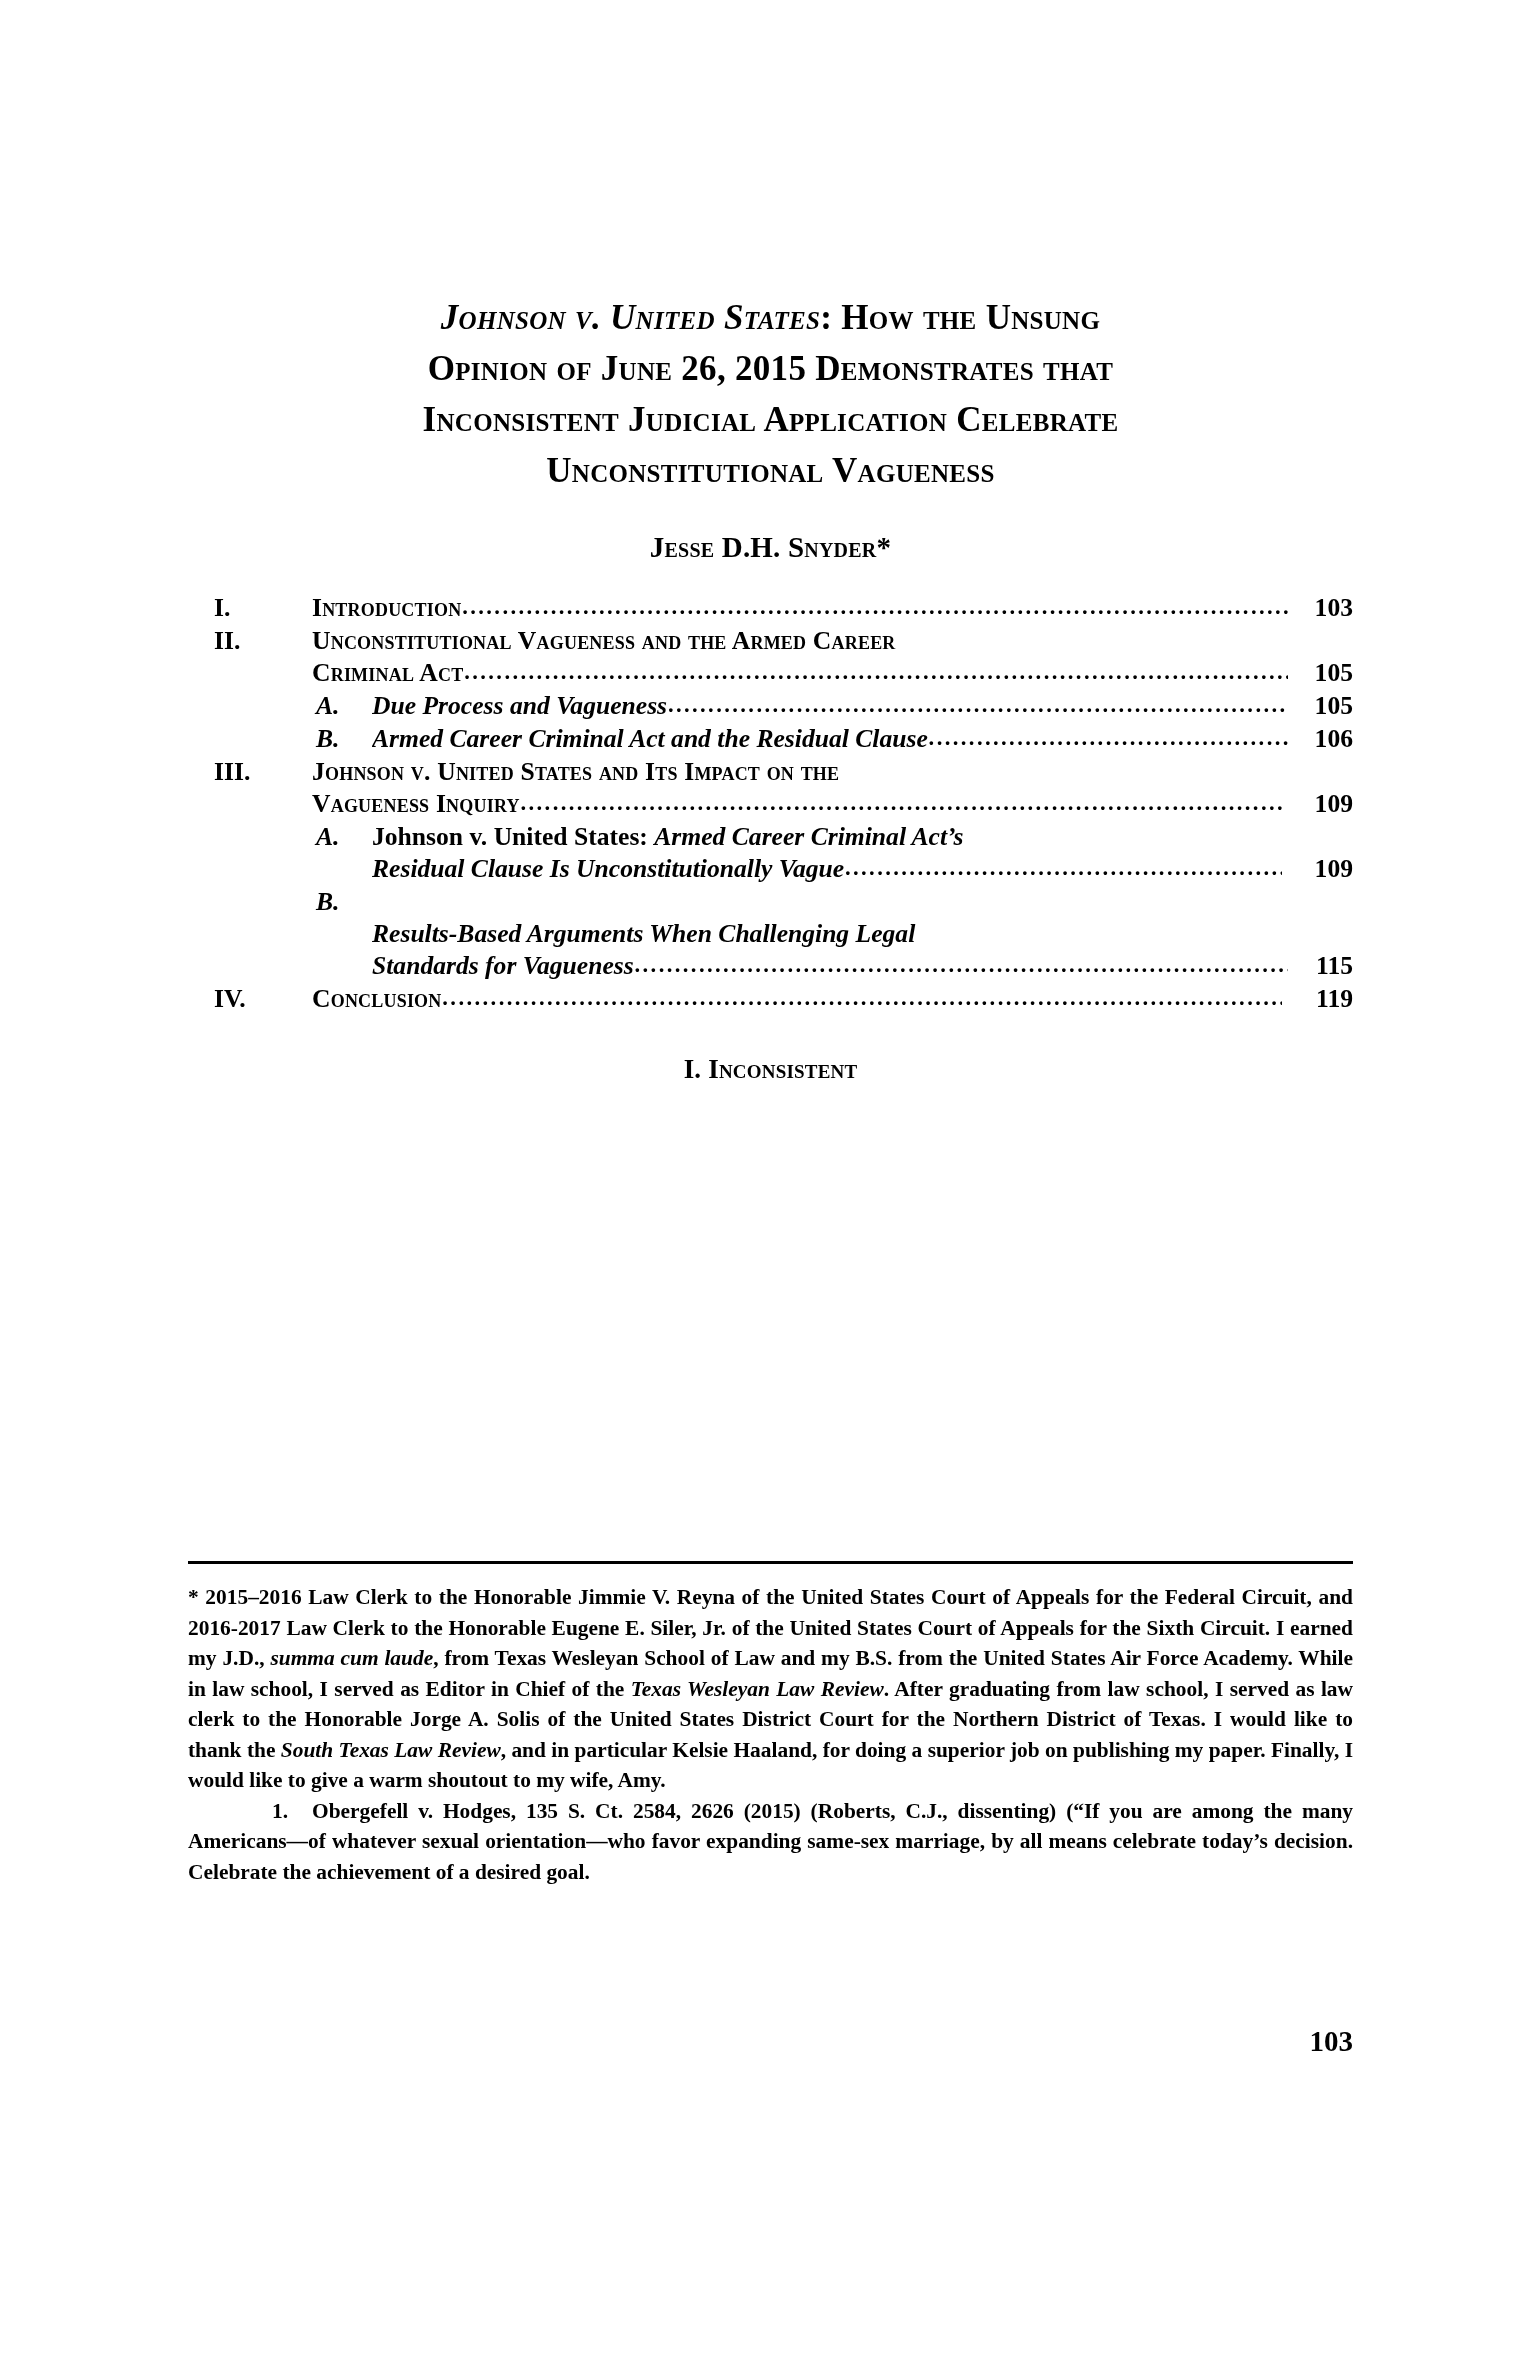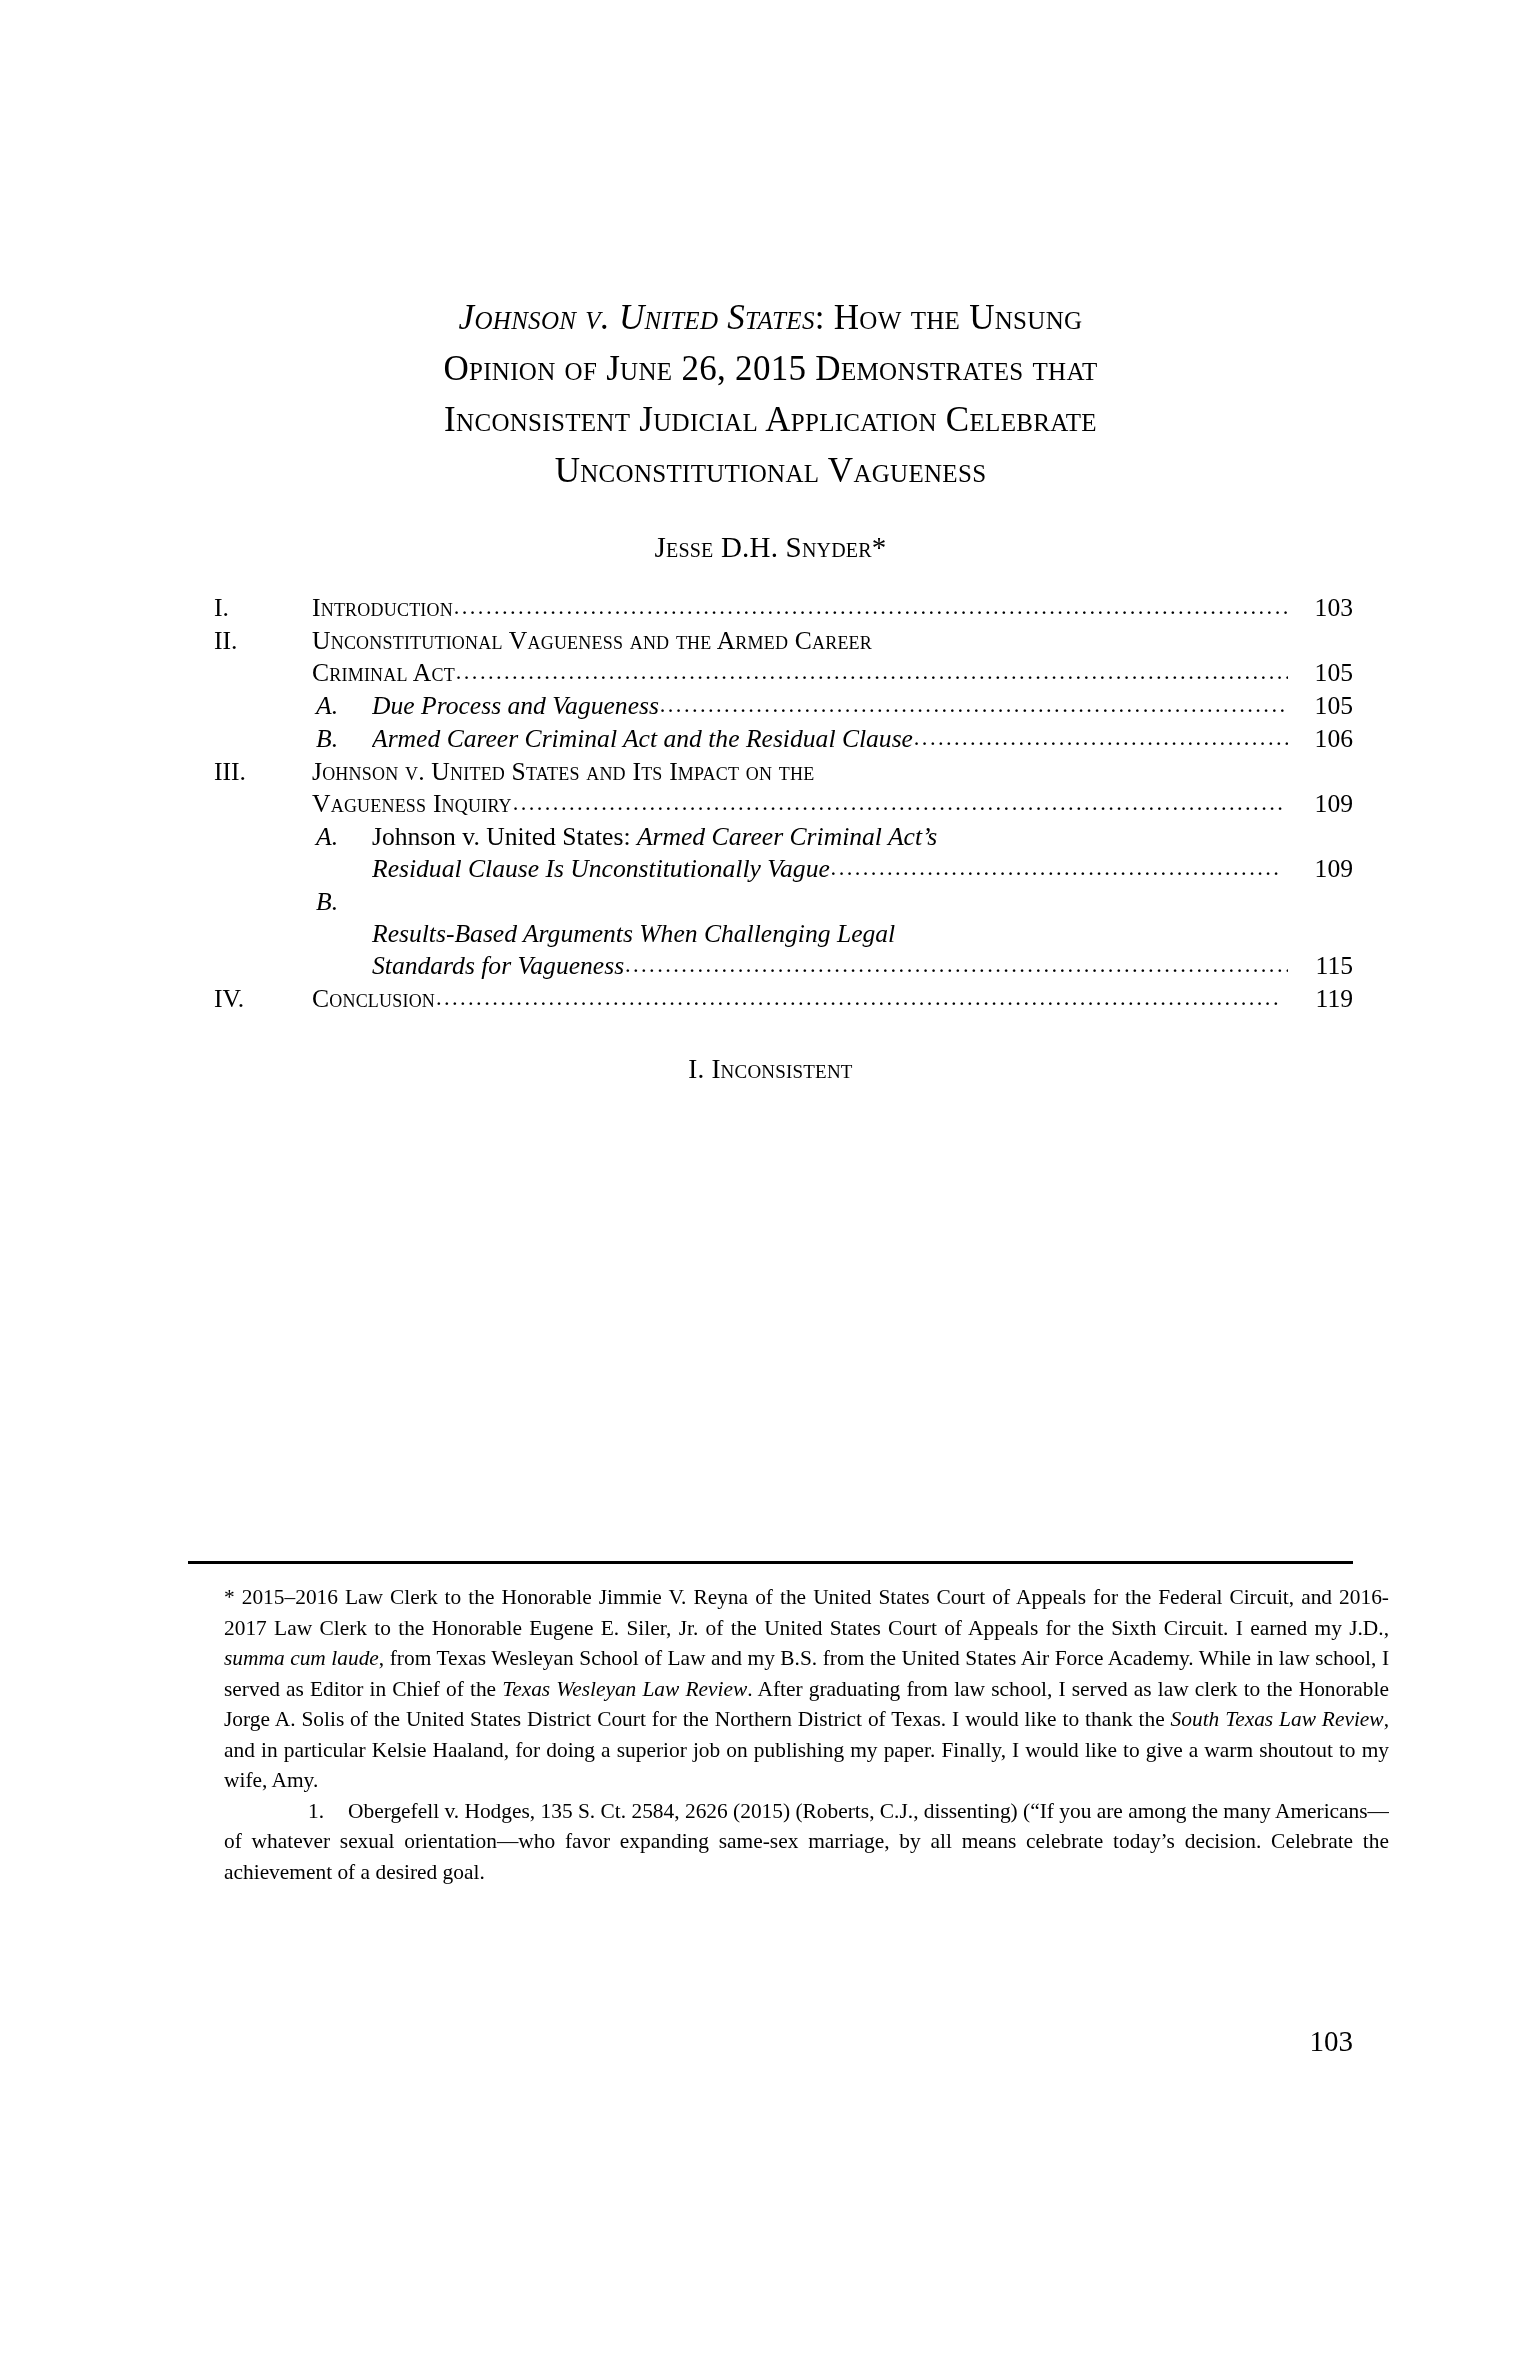--- a/index.html
+++ b/index.html
@@ -13,20 +13,21 @@
     font-family: "Liberation Serif", "DejaVu Serif", serif;
     color: #000000;
     -webkit-font-smoothing: antialiased;
   }
 
   .page {
     position: relative;
     width: 1448px;
     height: 2377px;
     box-sizing: border-box;
+    font-weight: bold;
   }
 
   
   .column {
     position: absolute;
     left: 188px;
     top: 0;
     width: 1165px;
   }
 
@@ -161,21 +162,20 @@
   }
   .footnotes {
     position: absolute;
     left: 188px;
     top: 1582px;
     width: 1165px;
     font-size: 21.4px;
     line-height: 30.5px;
     text-align: justify;
     hyphens: none;
-    margin-left: 36px;
   }
   .fn-par {
     margin: 0;
     text-align: justify;
   }
   .fn-par.num {
     text-indent: 84px;
   }
   .fn-par i {
     font-style: italic;

